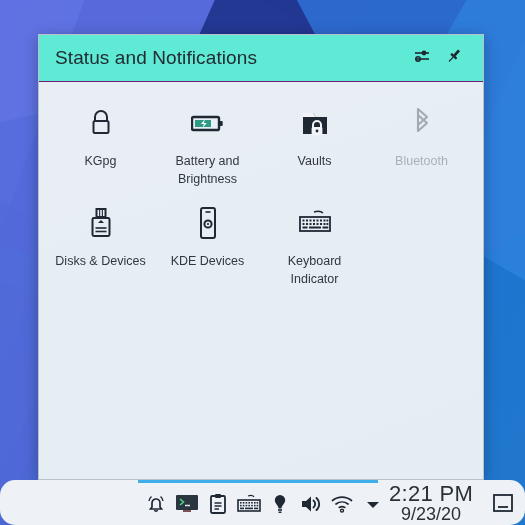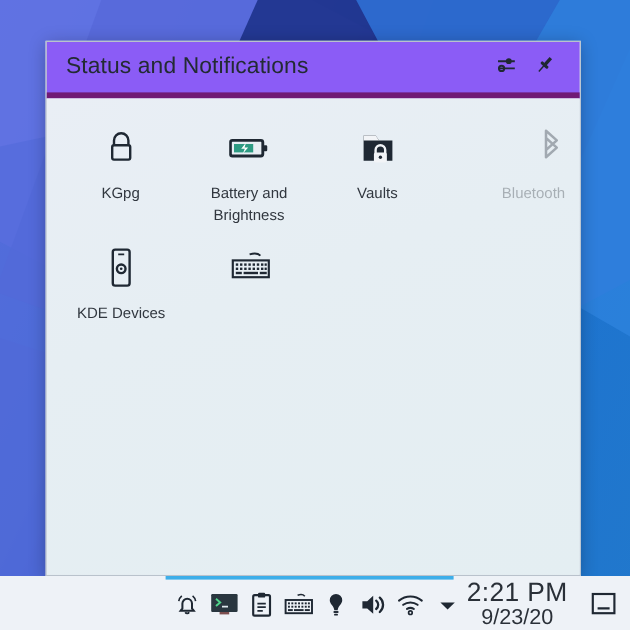--- a/index.html
+++ b/index.html
@@ -33,22 +33,22 @@
   
   #popup{
     position:absolute; left:38px; top:34px; width:446px; height:446px;
     background:#eaeff5;
     border:1px solid #b9c2cc;
     box-shadow:0 3px 14px rgba(0,0,0,.28);
     display:flex; flex-direction:column;
   }
   #popup-header{
     height:47px; flex:0 0 47px;
-    background:#8b5cf6;
-    border-bottom:5px solid #701a75;
+    background:#5eead4;
+    border-bottom:1px solid #701a75;
     display:flex; align-items:center;
     padding:0 14px 0 16px;
   }
   #popup-title{
     font-size:19px; color:#232b33; font-weight:400;
     letter-spacing:.1px; flex:1;
   }
   .hdr-btn{
     width:30px; height:30px; display:flex; align-items:center;
     justify-content:center; cursor:pointer; margin-left:2px;
@@ -65,27 +65,27 @@
     cursor:pointer; border-radius:3px;
   }
   .tray-icon{
     height:34px; display:flex; align-items:center; justify-content:center;
     margin-bottom:12px;
   }
   .tray-label{
     font-size:12.5px; color:#31373f; text-align:center; line-height:1.45;
     max-width:102px;
   }
-  .dim{ opacity:.34;align-items:flex-end; }
+  .dim{ opacity:.34; }
 
   
   #taskbar{
     position:absolute; left:0; bottom:0; width:525px; height:45px;
     background:#eef2f7;
-    display:flex; align-items:center;
+    display:flex; align-items:center;border-radius:15px;
   }
   #task-left{ flex:1; height:100%; position:relative; }
   #tray-active-line{
     position:absolute; left:138px; top:0; width:240px; height:3px;
     background:#3daee9;
   }
   #systray{
     position:absolute; left:138px; top:3px; height:42px;
     display:flex; align-items:center; gap:3px; padding-left:4px;
   }
@@ -193,20 +193,35 @@
             <svg width="24" height="32" viewBox="0 0 24 32">
               <path d="M8 8 l9 8 -9 8 V2 l9 8 -9 8" fill="none" stroke="#1f2833" stroke-width="2.1" stroke-linejoin="round" stroke-linecap="round"></path>
             </svg>
           </div>
           <div class="tray-label">Bluetooth</div>
         </div>
       </div>
 
       <div class="grid-row">
 
+        <div class="tray-item">
+          <div class="tray-icon">
+            <svg width="30" height="34" viewBox="0 0 30 34">
+              <rect x="9.5" y="2" width="11" height="10" fill="#1f2833"></rect>
+              <rect x="11.5" y="4" width="1.6" height="6" fill="#eef2f7"></rect>
+              <rect x="14.2" y="4" width="1.6" height="6" fill="#eef2f7"></rect>
+              <rect x="16.9" y="4" width="1.6" height="6" fill="#eef2f7"></rect>
+              <rect x="6.5" y="12" width="17" height="18" rx="1.4" fill="none" stroke="#1f2833" stroke-width="2"></rect>
+              <path d="M15 14 l3 3 h-6 z" fill="#1f2833"></path>
+              <line x1="9.5" y1="22" x2="20.5" y2="22" stroke="#1f2833" stroke-width="1.6"></line>
+              <line x1="9.5" y1="25.5" x2="20.5" y2="25.5" stroke="#1f2833" stroke-width="1.6"></line>
+            </svg>
+          </div>
+          <div class="tray-label">Disks &amp; Devices</div>
+        </div>
 
         <div class="tray-item">
           <div class="tray-icon">
             <svg width="24" height="34" viewBox="0 0 24 34">
               <rect x="5" y="2" width="14" height="30" rx="2" fill="none" stroke="#1f2833" stroke-width="2"></rect>
               <line x1="9.5" y1="6" x2="14.5" y2="6" stroke="#1f2833" stroke-width="1.6"></line>
               <circle cx="12" cy="18" r="3.6" fill="none" stroke="#1f2833" stroke-width="2"></circle>
               <circle cx="12" cy="18" r="1.1" fill="#1f2833"></circle>
             </svg>
           </div>
@@ -234,20 +249,24 @@
                 <rect x="19.5" y="14" width="2" height="2"></rect>
                   <rect x="23" y="14" width="2" height="2"></rect>
                 <rect x="26.5" y="14" width="2" height="2"></rect>
                   <rect x="29.5" y="14" width="1.8" height="2"></rect>
                 <rect x="5.5" y="17.5" width="5" height="2"></rect>
                   <rect x="12" y="17.5" width="12" height="2"></rect>
                 <rect x="25.5" y="17.5" width="5.8" height="2"></rect>
               </g>
             </svg>
           </div>
+          <div class="tray-label">
+            <span>Keyboard</span><br>
+            <span>Indicator</span>
+          </div>
         </div>
 
         <div class="tray-item"></div>
       </div>
     </div>
   </div>
 
   <div id="taskbar">
     <div id="task-left">
       <div id="tray-active-line"></div>

